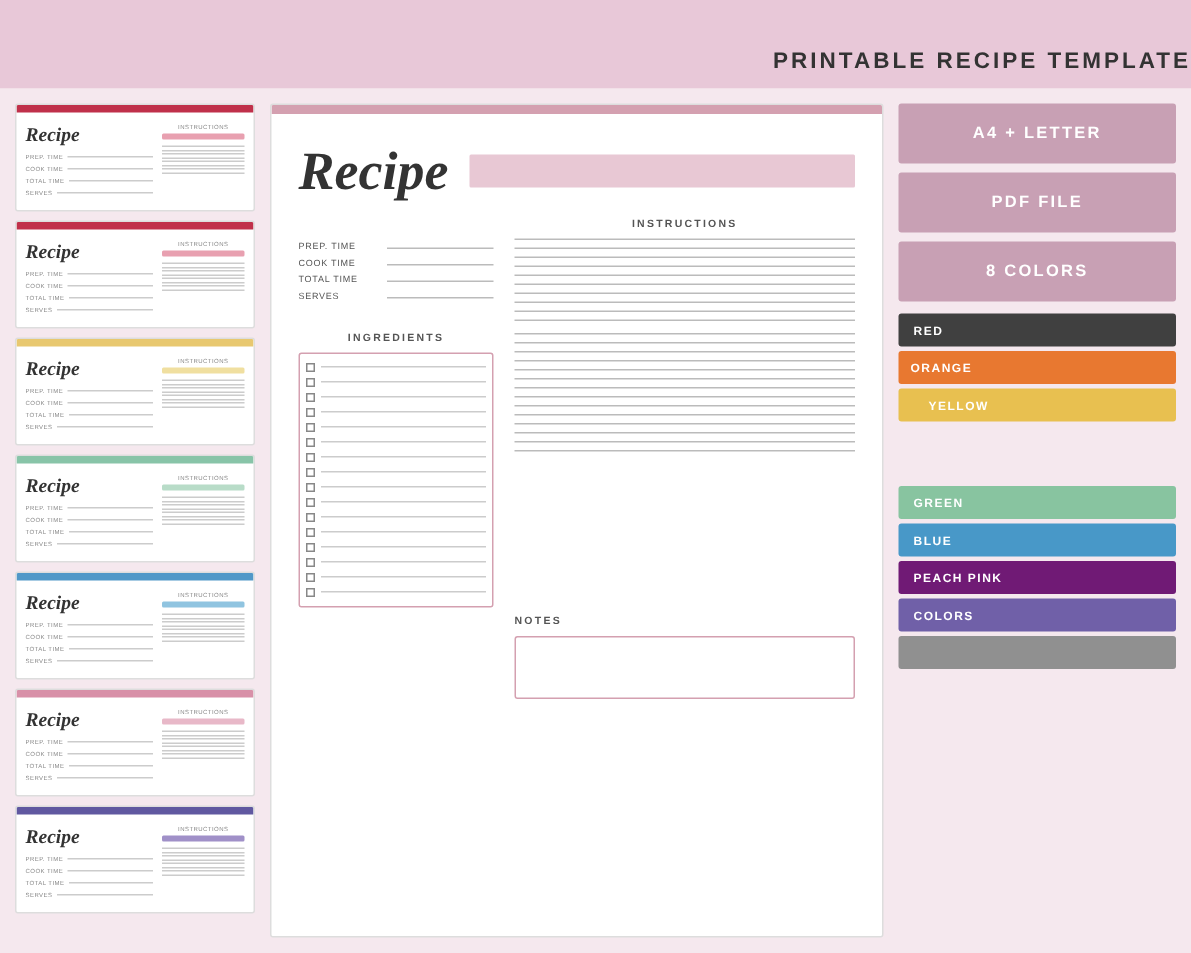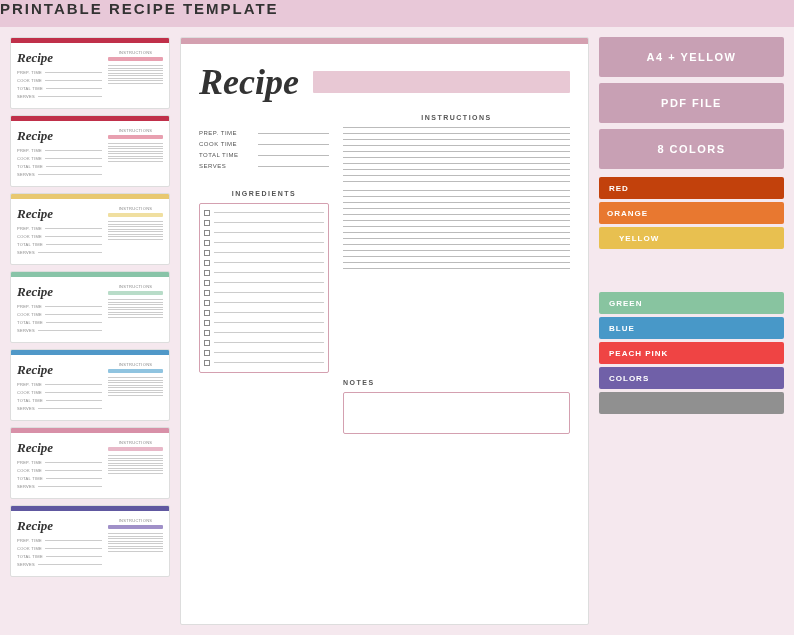--- a/index.html
+++ b/index.html
@@ -9,22 +9,22 @@
       width: 794px;
       height: 635px;
       overflow: hidden;
       display: flex;
       flex-direction: column;
     }
 
     
     .header {
       background: #e8c8d8;
-      text-align: left;
-      padding: 0 0 10px;
+      text-align: right;
+      padding: 32px 0 10px;
       letter-spacing: 2px;
       font-size: 15px;
       color: #333;
       flex-shrink: 0;
     }
     .header span {
       font-weight: 900;
       font-style: normal;
     }
 
@@ -781,40 +781,40 @@
       <div style="display:flex; gap:14px;">
         <div style="width:130px; flex-shrink:0;"></div>
         <div style="flex:1;">
           <div class="notes-box"></div>
         </div>
       </div>
     </div>
   </div>
 
   <div class="right-sidebar">
-    <div class="info-badge">A4 + YELLOW</div>
+    <div class="info-badge">A4 + LETTER</div>
     <div class="info-badge">PDF FILE</div>
     <div class="info-badge">8 COLORS</div>
     <div class="colors-section" id="colors-section">
-        <div class="color-row" style="background: #c2410c;">
+        <div class="color-row" style="background: #404040;">
     <div class="color-label" style="font-size:8px; font-weight:bold; letter-spacing:1px; color:white; padding-left:10px;">RED</div>
   </div>
         <div class="color-row" style="background: rgb(232, 120, 48);">
     <div class="color-label" style="font-size:8px; font-weight:bold; letter-spacing:1px; color:white; ">ORANGE</div>
   </div>
         <div class="color-row" style="background: rgb(232, 192, 80);">
     <div class="color-label" style="font-size:8px; font-weight:bold; letter-spacing:1px; color:white; padding-left:20px;">YELLOW</div>
   </div>
         <div class="color-row" style="background: rgb(136, 196, 160); margin-top: 40px;">
     <div class="color-label" style="font-size:8px; font-weight:bold; letter-spacing:1px; color:white; padding-left:10px;">GREEN</div>
   </div>
         <div class="color-row" style="background: rgb(72, 152, 200);">
     <div class="color-label" style="font-size:8px; font-weight:bold; letter-spacing:1px; color:white; padding-left:10px;">BLUE</div>
   </div>
-        <div class="color-row" style="background: #ef4444;">
+        <div class="color-row" style="background: #701a75;">
     <div class="color-label" style="font-size:8px; font-weight:bold; letter-spacing:1px; color:white; padding-left:10px;">PEACH PINK</div>
   </div>
         <div class="color-row" style="background: rgb(112, 96, 168);">
     <div class="color-label" style="font-size:8px; font-weight:bold; letter-spacing:1px; color:white; padding-left:10px;">COLORS</div>
   </div>
         <div class="color-row" style="background: rgb(144, 144, 144);">
     <div class="color-label" style="font-size:8px; font-weight:bold; letter-spacing:1px; color:white; margin-top:38px;">GREY</div>
   </div>
       </div>
   </div>

